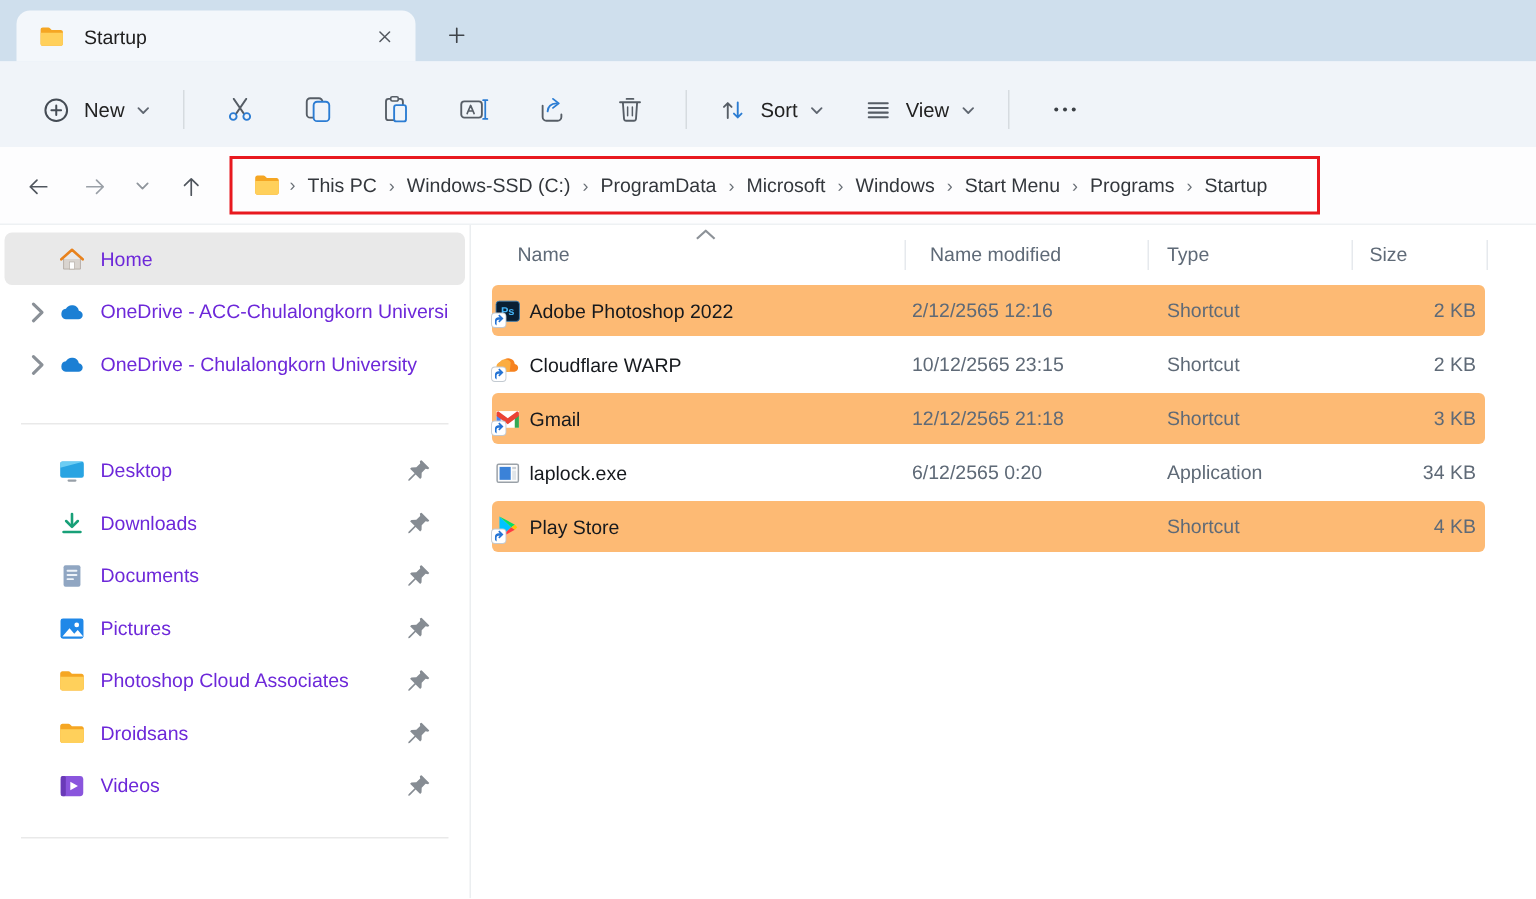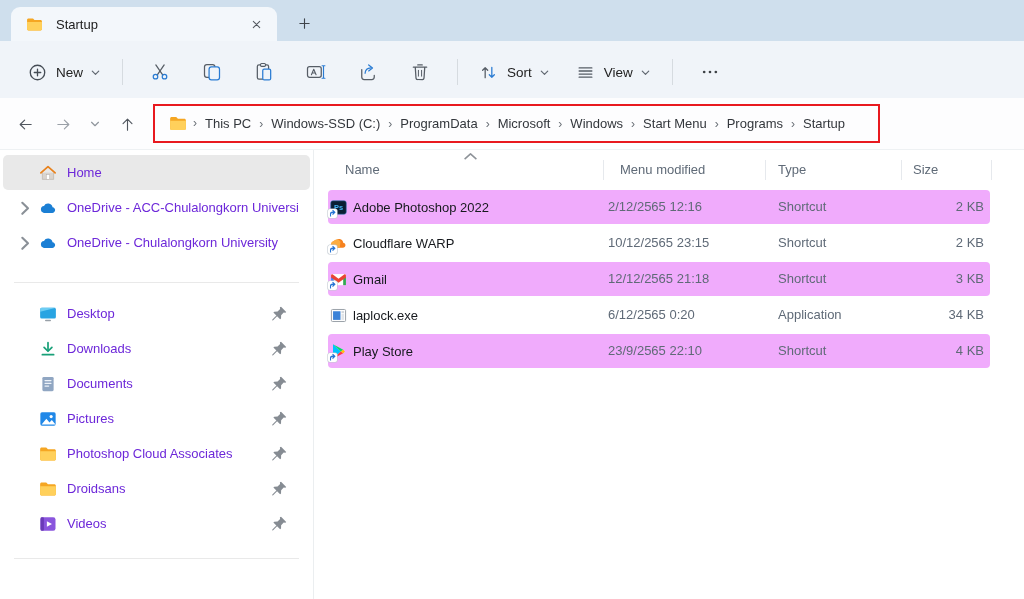--- a/index.html
+++ b/index.html
@@ -23,21 +23,21 @@
   .tab-close{ margin-left:auto; width:26px; height:22px; border-radius:4px;
     display:flex; align-items:center; justify-content:center; cursor:default; }
   .tab-close .ic{ width:11px; height:11px; }
   .newtab-btn{ position:absolute; left:289px; top:9px; width:30px; height:28px; border-radius:5px;
     display:flex; align-items:center; justify-content:center; }
   .newtab-btn .ic{ width:13px; height:13px; }
 
   
   .toolbar{
     position:absolute; top:41px; left:0; right:0; height:68px; background:#f0f4f9;
-    border-bottom:6px solid #6d28d9; display:flex; align-items:center; padding-left:18px;
+    border-bottom:4px solid #6d28d9; display:flex; align-items:center; padding-left:18px;
   }
   .tb-btn{ display:flex; align-items:center; height:38px; padding:0 10px; border-radius:5px;
     font-size:13.5px; color:#222; }
   .tb-btn .main-ic{ width:19px; height:19px; margin-right:9px; }
   .tb-btn .chev{ width:11px; height:11px; margin-left:7px; }
   .tb-icon-btn{ width:42px; height:38px; margin:0 5px; border-radius:5px;
     display:flex; align-items:center; justify-content:center; }
   .tb-icon-btn .ic{ width:20px; height:20px; }
   .tb-sep{ width:1px; height:26px; background:#d6dbe0; margin:0 11px; }
 
@@ -78,21 +78,21 @@
   .filearea{ position:absolute; top:150px; left:314px; right:0; bottom:0; background:#fff; }
   .fl-header{ position:absolute; top:5px; left:0; right:0; height:30px;
     font-size:13px; color:#5f6a77; }
   .fl-header .hcell{ position:absolute; top:0; line-height:30px; }
   .h-name{ left:31px; } .h-date{ left:306px; } .h-type{ left:464px; } .h-size{ left:599px;text-align:right; }
   .h-sep{ position:absolute; top:5px; width:1px; height:20px; background:#e6e9ed; }
   .caret{ position:absolute; left:149px; top:-3px; width:15px; height:9px; }
   .fl-rows{ position:absolute; top:40px; left:14px; }
   .row{ position:relative; width:662px; height:34px; margin-bottom:2px; border-radius:4px;
     display:flex; align-items:center; padding-left:2px; }
-  .row.sel{ background:#f0abfc; }
+  .row.sel{ background:#fdba74; }
   .fi{ position:relative; width:17px; height:17px; margin-right:6px; }
   .badge{ position:absolute; left:-2px; bottom:-2px; width:9px; height:9px; background:#fff;
     border-radius:2px; box-shadow:0 0 0 .6px #c3cad1; }
   .c-name{ font-size:13px; color:#16191d; white-space:nowrap; }
   .c-date,.c-type,.c-size{ position:absolute; top:0; line-height:34px; color:#5f6a77; font-size:13px; }
   .c-date{ left:280px; } .c-type{ left:450px; }
   .c-size{ right:6px; text-align:center; }
 </style>
 </head>
 <body>
@@ -424,21 +424,21 @@
   </div>
 
   <div class="filearea">
     <div class="fl-header">
       <span class="ic caret">
           <svg viewBox="0 0 14 8" fill="none" stroke="#8d9298" stroke-width="1.4" stroke-linejoin="round">
             <path d="M1.5 6.5 7 1.5l5.5 5"></path>
           </svg>
         </span>
       <span class="hcell h-name">Name</span>
-      <span class="hcell h-date">Menu modified</span>
+      <span class="hcell h-date">Name modified</span>
       <span class="hcell h-type">Type</span>
       <span class="hcell h-size">Size</span>
       <span class="h-sep" style="left:289px"></span>
       <span class="h-sep" style="left:451px"></span>
       <span class="h-sep" style="left:587px"></span>
       <span class="h-sep" style="left:677px"></span>
     </div>
     <div class="fl-rows">
         <div class="row sel">
           <span class="fi">
@@ -515,20 +515,19 @@
               <path d="M4.2 22.2l14.5-7.8-3.4-2.4z" fill="#ff3a44"></path>
               <path d="M18.7 9.6 21 12l-2.3 2.4L15.3 12z" fill="#ffc107"></path>
             </svg>
             <span class="badge">
               <svg viewBox="0 0 10 10">
                 <path d="M2.2 7.8V5.4c0-1.6 1-2.6 2.7-2.6h.9L4.6 1.6 5.5.7l3 3-3 3-.9-.9 1.2-1.2h-.9c-1 0-1.5.5-1.5 1.6v2.6z" fill="#2574d4"></path>
               </svg>
             </span>
           </span>
           <span class="c-name">Play Store</span>
-          <span class="c-date">23/9/2565 22:10</span>
           <span class="c-type">Shortcut</span>
           <span class="c-size">4 KB</span>
         </div>
       </div>
   </div>
 
 </div>
 
 </body></html>

